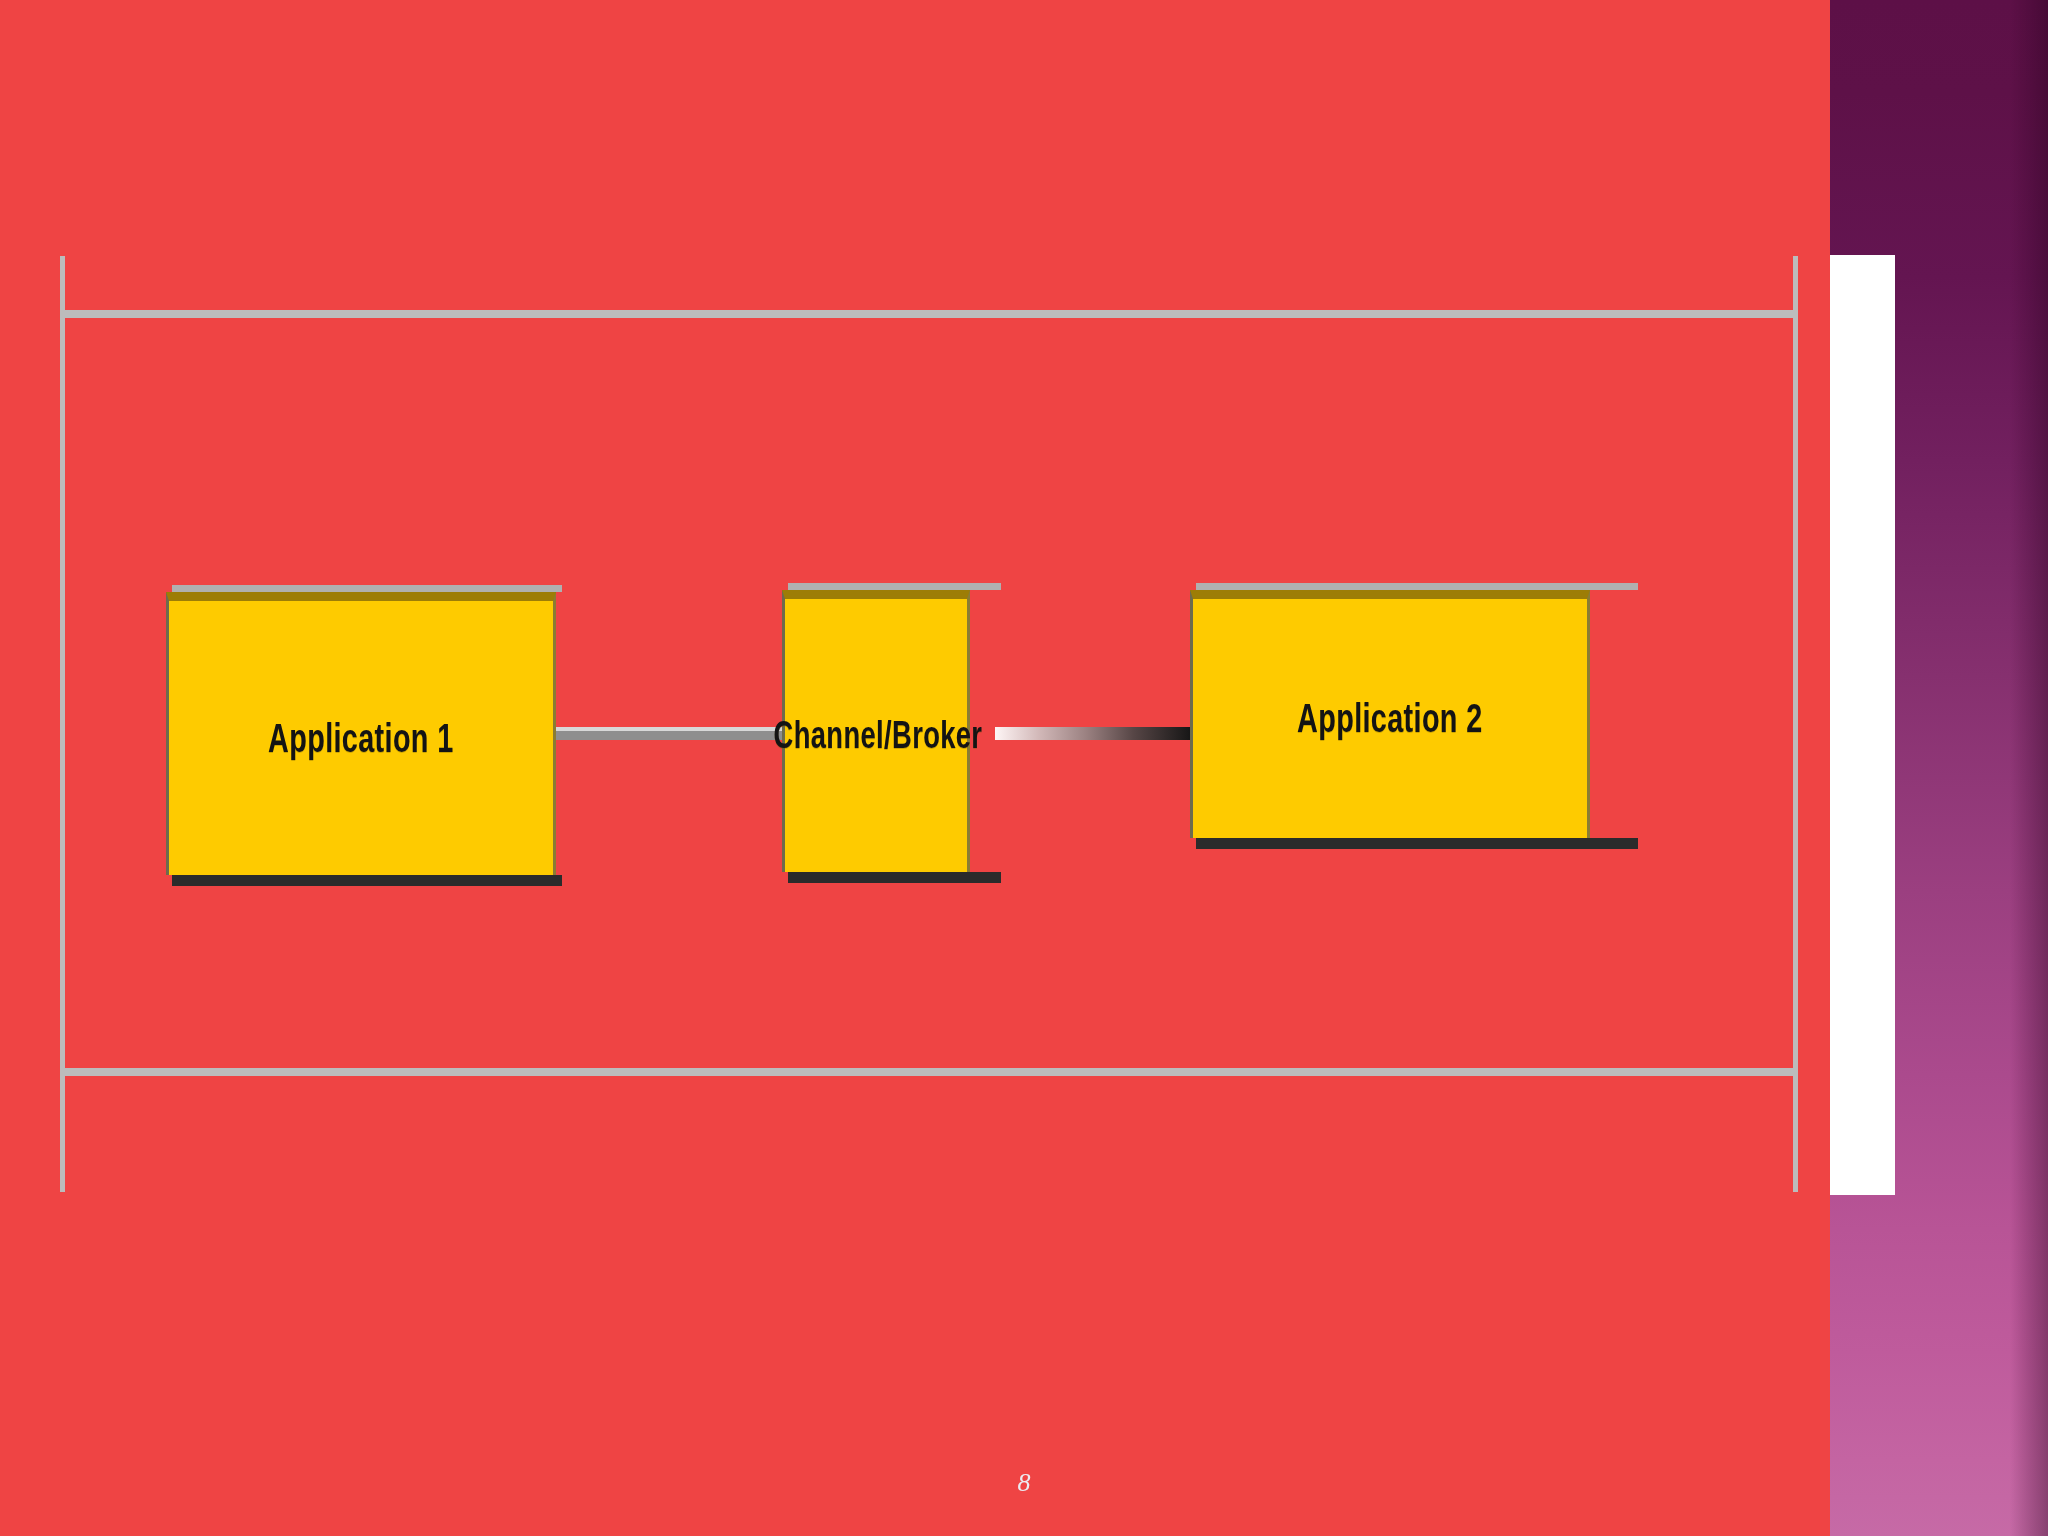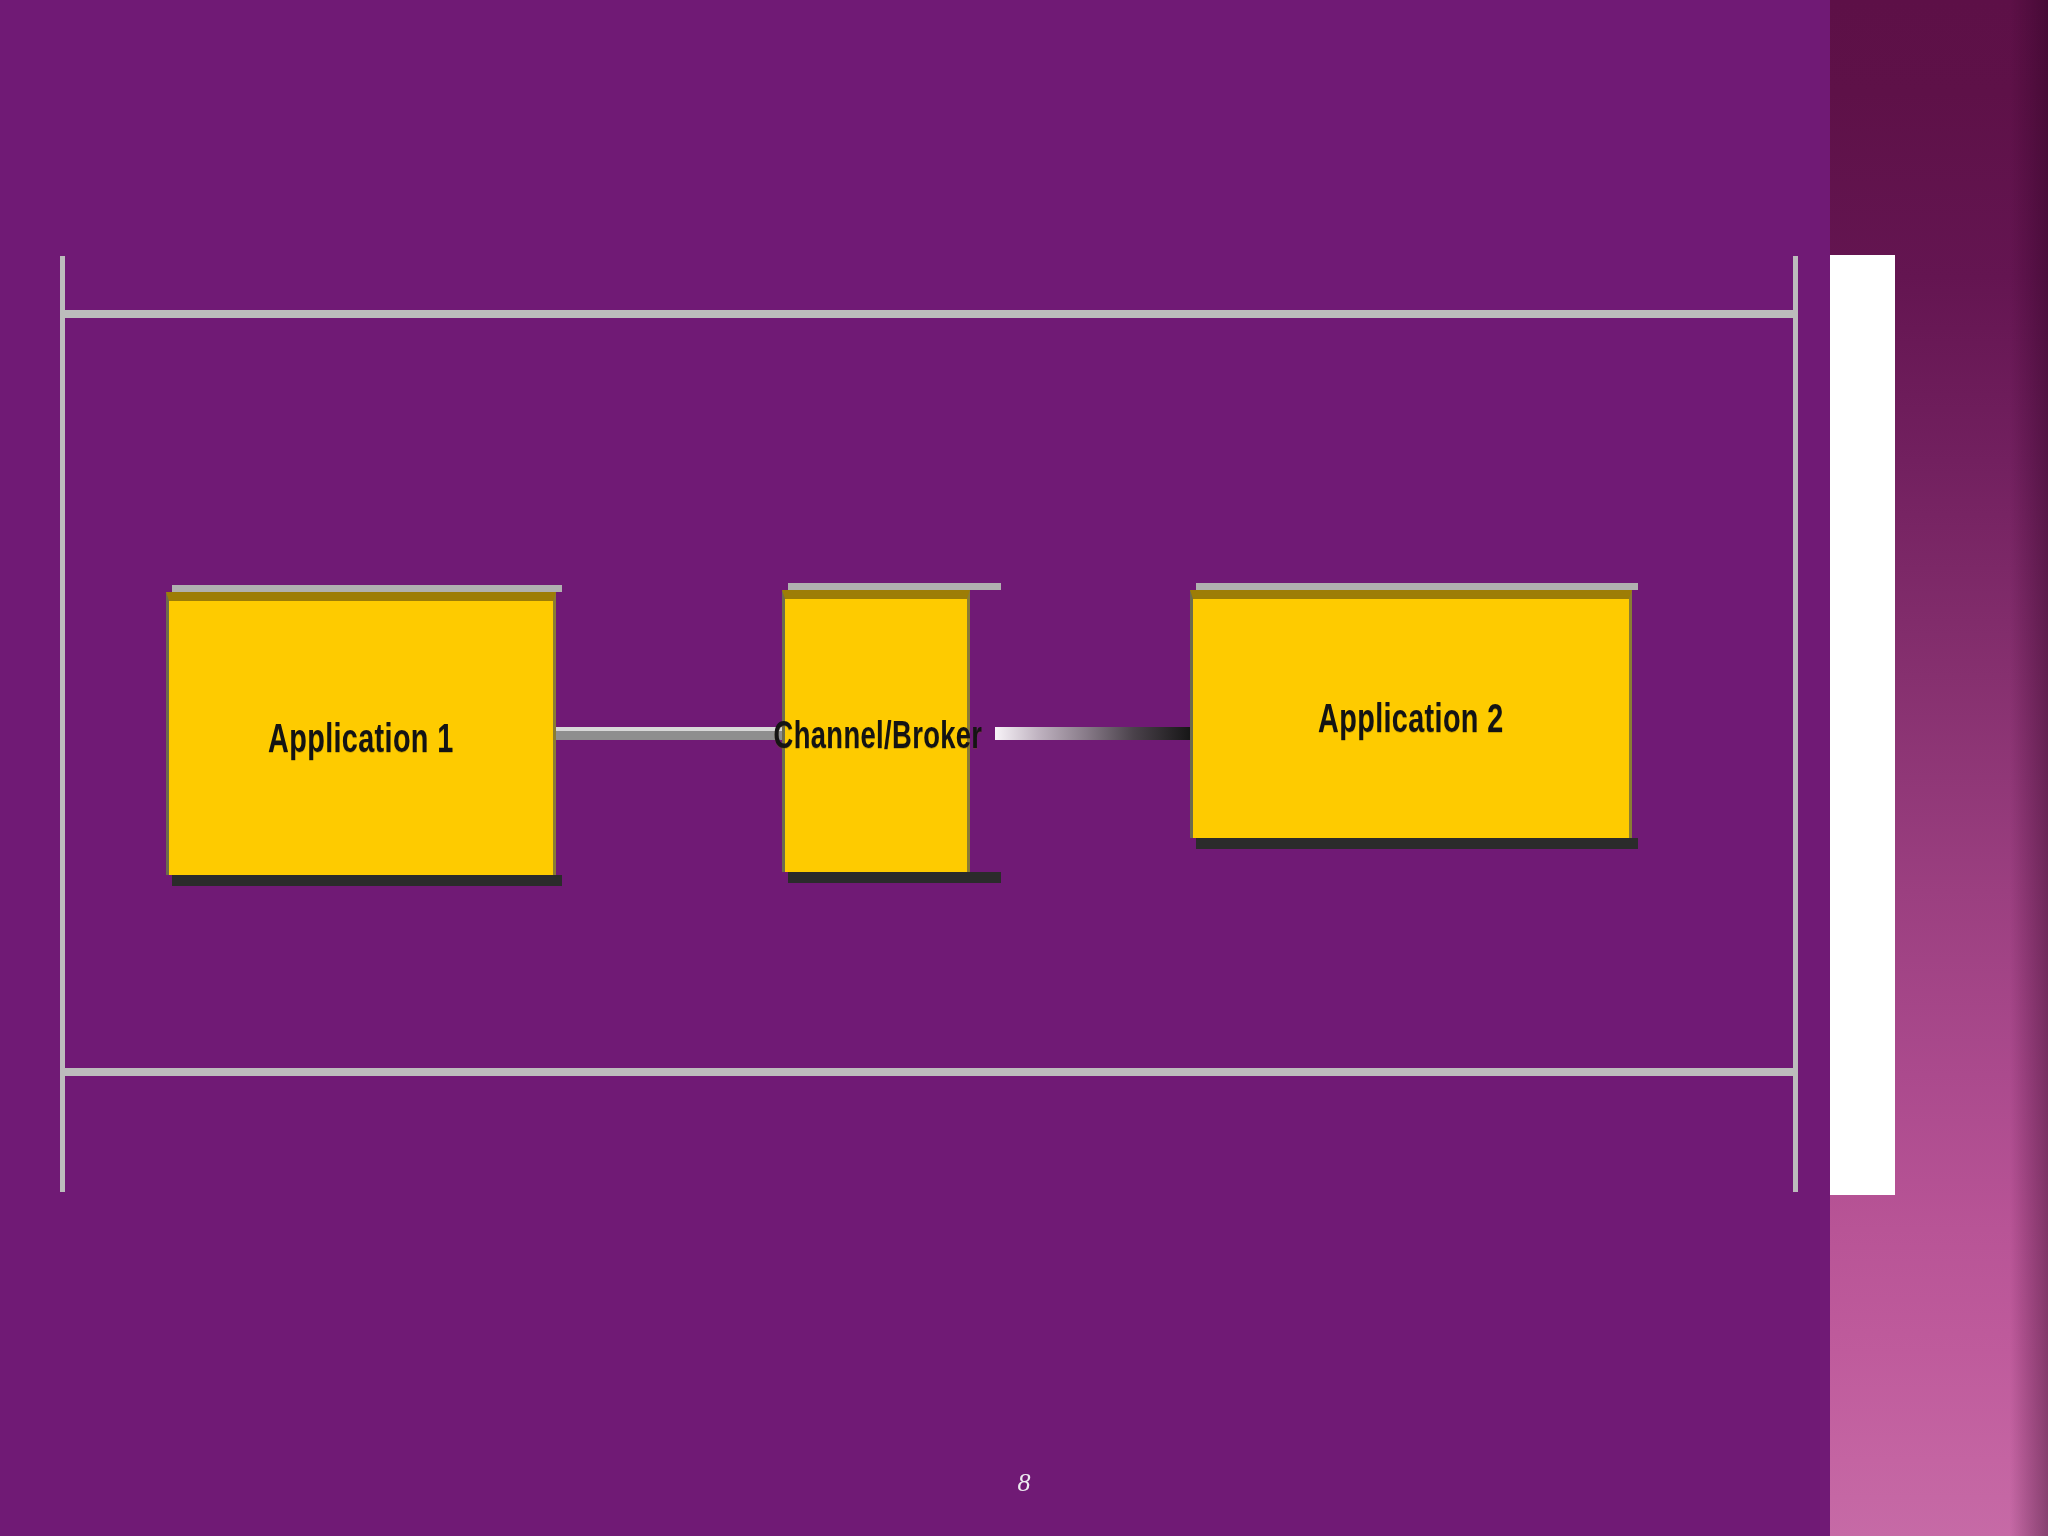--- a/index.html
+++ b/index.html
@@ -8,21 +8,21 @@
     padding: 0;
     background: #ffffff;
   }
   body {
     font-family: "Liberation Sans", sans-serif;
   }
   #slide {
     position: relative;
     width: 2048px;
     height: 1536px;
-    background: #701a75;
+    background: #ef4444;
     overflow: hidden;
   }
 
   
   .sidebar-band {
     position: absolute;
     top: 0;
     left: 1830px;
     width: 218px;
     height: 1536px;
@@ -105,21 +105,21 @@
   #node-app1       { left: 166px; top: 592px; width: 390px;  height: 283px; }
   #node-app1-hl    { left: 172px; top: 585px; width: 390px; }
   #node-app1-sh    { left: 172px; top: 875px; width: 390px; }
   #node-app1 .node-label { font-size: 40px; }
 
   #node-channel    { left: 782px; top: 590px; width: 188px;  height: 282px; }
   #node-channel-hl { left: 788px; top: 583px; width: 213px; }
   #node-channel-sh { left: 788px; top: 872px; width: 213px; }
   #node-channel .node-label { font-size: 38px; position: relative; left: 2px; }
 
-  #node-app2       { left: 1190px; top: 590px; width: 442px; height: 248px; }
+  #node-app2       { left: 1190px; top: 590px; width: 400px; height: 248px; }
   #node-app2-hl    { left: 1196px; top: 583px; width: 442px; }
   #node-app2-sh    { left: 1196px; top: 838px; width: 442px; }
   #node-app2 .node-label { font-size: 40px; }
 
   
   .connector {
     position: absolute;
     height: 13px;
   }
   #connector-1 {

